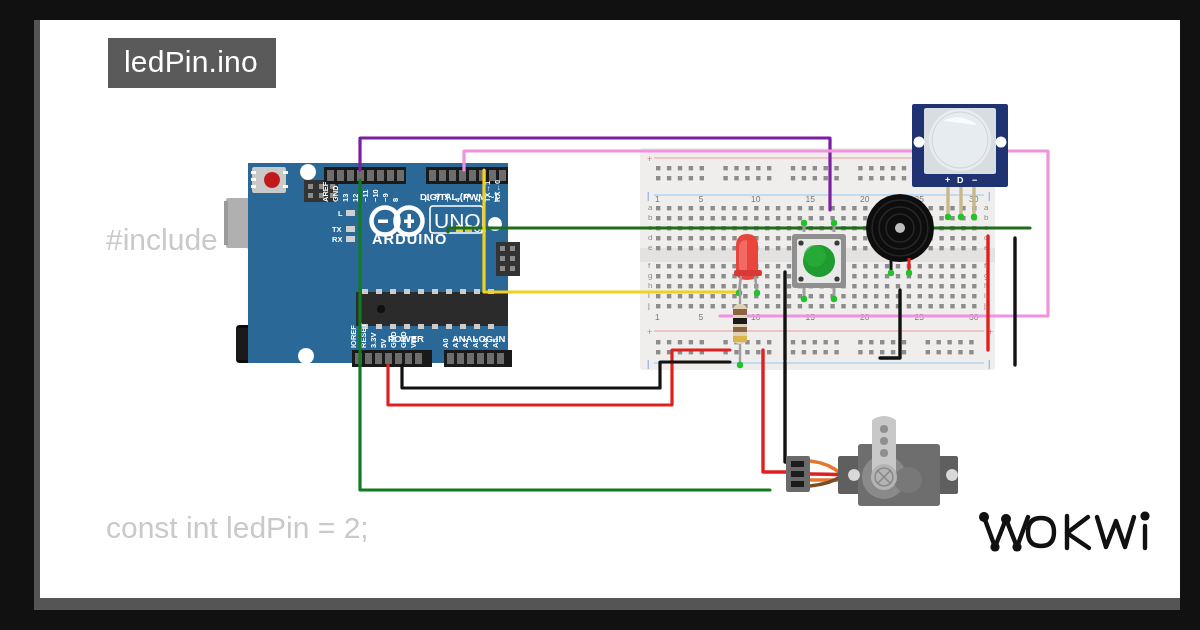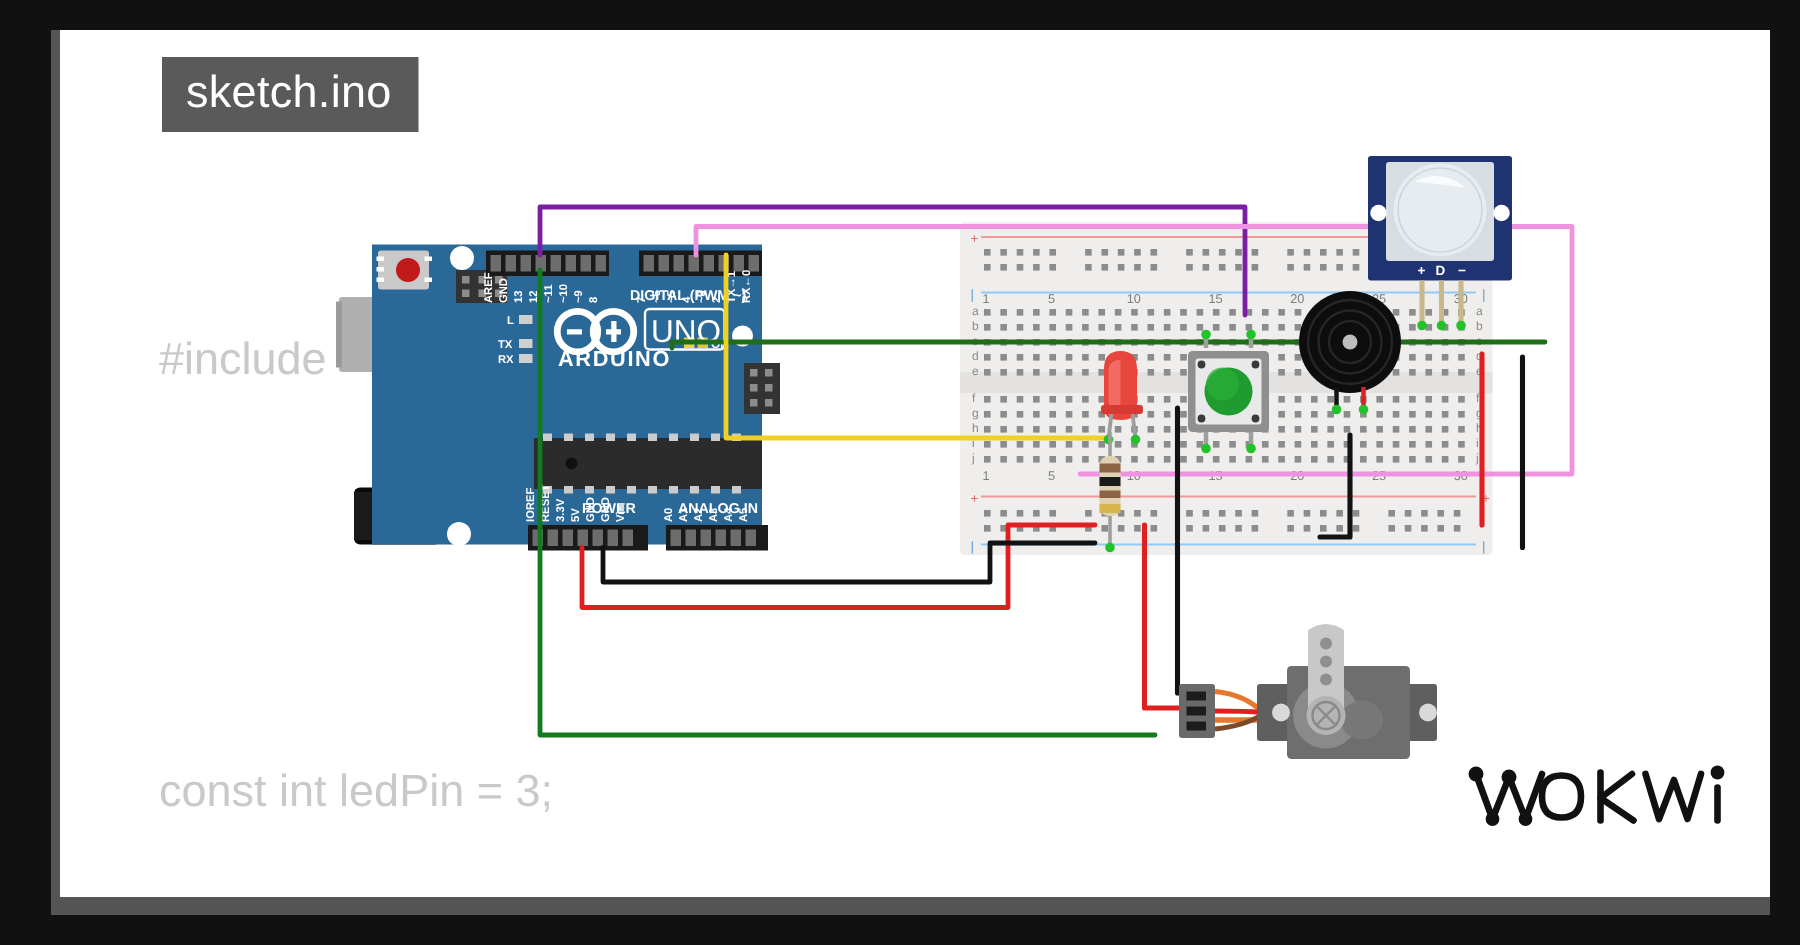--- a/index.html
+++ b/index.html
@@ -55,21 +55,21 @@
 </head>
 <body>
 
 <div id="frame"></div>
 
 <div id="canvas">
 
   <div id="code">
     <span class="ln">#include &lt;Servo.h&gt;</span>
     <span class="ln"></span>
-    <span class="ln">const int ledPin = 3;</span>
+    <span class="ln">const int ledPin = 2;</span>
     
     
     
     
     
     
     
     
   </div>
 
@@ -860,21 +860,21 @@
       <circle cx="844" cy="421" r="4" fill="#8f8f8f"></circle>
       <circle cx="844" cy="433" r="4" fill="#8f8f8f"></circle>
       <circle cx="844" cy="457" r="13" fill="#b4b4b4"></circle>
       <circle cx="844" cy="457" r="9" fill="none" stroke="#8a8a8a" stroke-width="1.6"></circle>
       <line x1="838" y1="451" x2="850" y2="463" stroke="#8a8a8a" stroke-width="1.6"></line>
       <line x1="850" y1="451" x2="838" y2="463" stroke="#8a8a8a" stroke-width="1.6"></line>
     </g>
   </svg>
 
   <div id="tab">
-    <span>sketch.ino</span>
+    <span>ledPin.ino</span>
   </div>
 
   <div id="logo">
     <svg width="180" height="52" viewBox="0 0 180 52" aria-hidden="true">
       <g stroke="#111111" stroke-width="4.4" fill="none" stroke-linecap="round" stroke-linejoin="round">
         <path d="M9 11 L20 41 L31 13 L42 41 L53 11"></path>
         <path d="M66 12 q-13 0 -13 14 q0 14 13 14 q13 0 13 -14 q0 -14 -13 -14"></path>
         <path d="M92 10 V42"></path>
         <path d="M113 11 L92 27 L114 42"></path>
         <path d="M122 11 L131 41 L141 15 L150 41 L159 11"></path>

